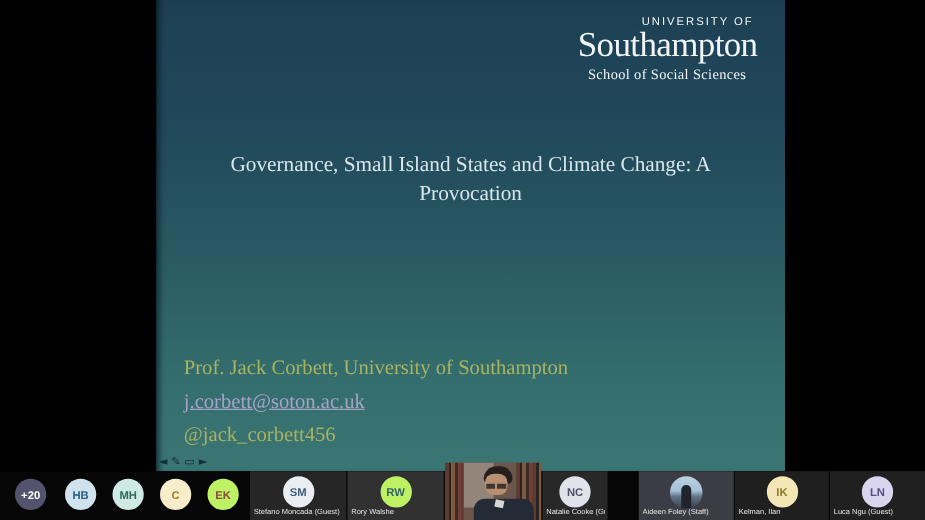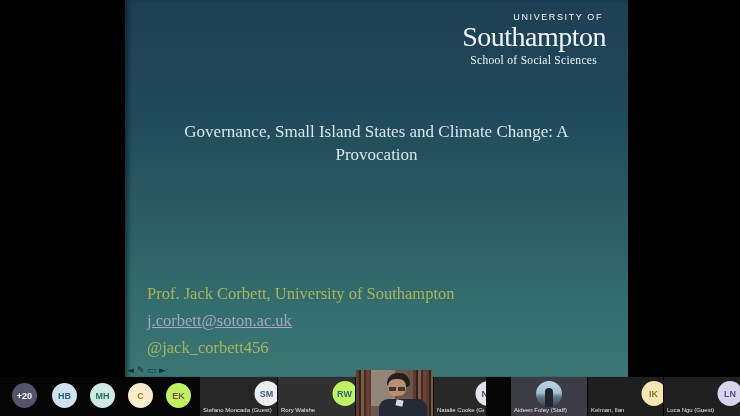--- a/index.html
+++ b/index.html
@@ -32,21 +32,21 @@
   .ss-controls span{display:inline-block;}
 
   
   .strip{position:absolute;left:0;bottom:0;width:740px;height:39px;background:#060606;}
   .pill{position:absolute;top:6px;width:25px;height:25px;border-radius:50%;
         font-family:"Liberation Sans","DejaVu Sans",sans-serif;font-size:9px;font-weight:700;
         display:flex;align-items:center;justify-content:center;cursor:pointer;}
   .tile{position:absolute;bottom:0;height:39px;cursor:pointer;overflow:hidden;}
   .tile .circ{position:absolute;top:4px;left:50%;transform:translateX(-50%);width:25px;height:25px;border-radius:50%;
         font-family:"Liberation Sans","DejaVu Sans",sans-serif;font-size:9px;font-weight:700;
-        display:flex;align-items:center;justify-content:center;margin-left:28px;}
+        display:flex;align-items:center;justify-content:center;}
   .tile .nm{position:absolute;left:3px;bottom:2px;right:2px;color:#e6e6e6;
         font-family:"Liberation Sans","DejaVu Sans",sans-serif;font-size:6px;line-height:7px;
         white-space:nowrap;overflow:hidden;}
 
   
   .tile-video{position:absolute;bottom:0;left:356px;width:77px;height:46px;background:#6a564a;cursor:pointer;overflow:hidden;}
   .v-shelf{position:absolute;top:0;height:100%;background:
      repeating-linear-gradient(90deg,#5e3b30 0 3px,#2c2220 3px 5px,#7d5b42 5px 8px,#3c2b28 8px 10px,#713f36 10px 13px);}
   .v-shelf.l{left:0;width:20%;}
   .v-shelf.r{right:0;width:26%;}

